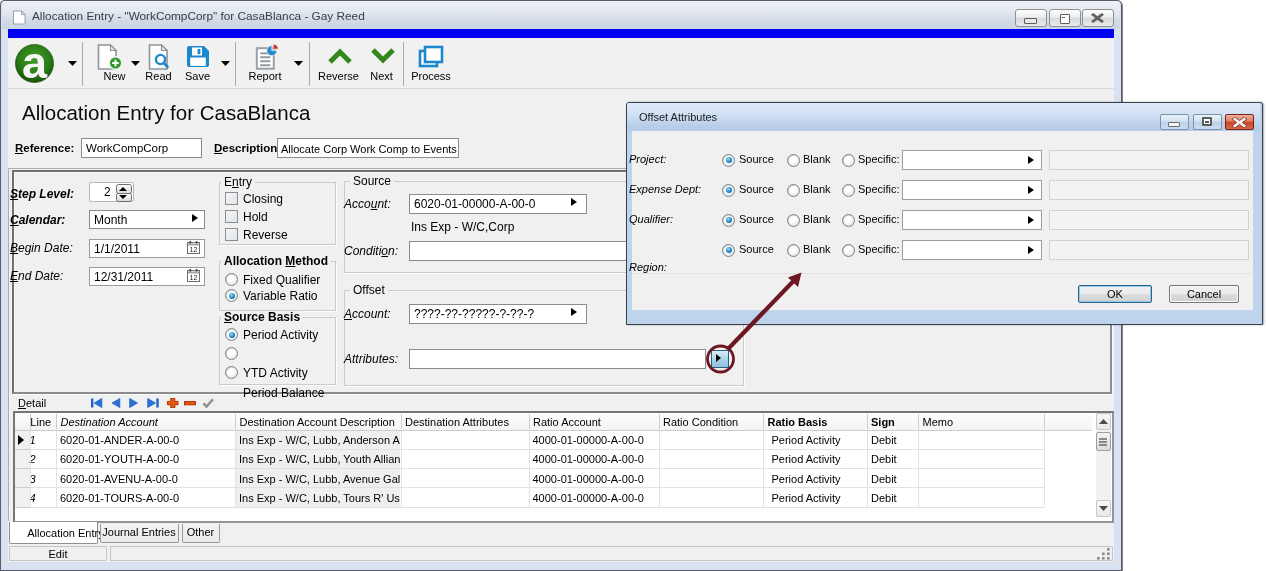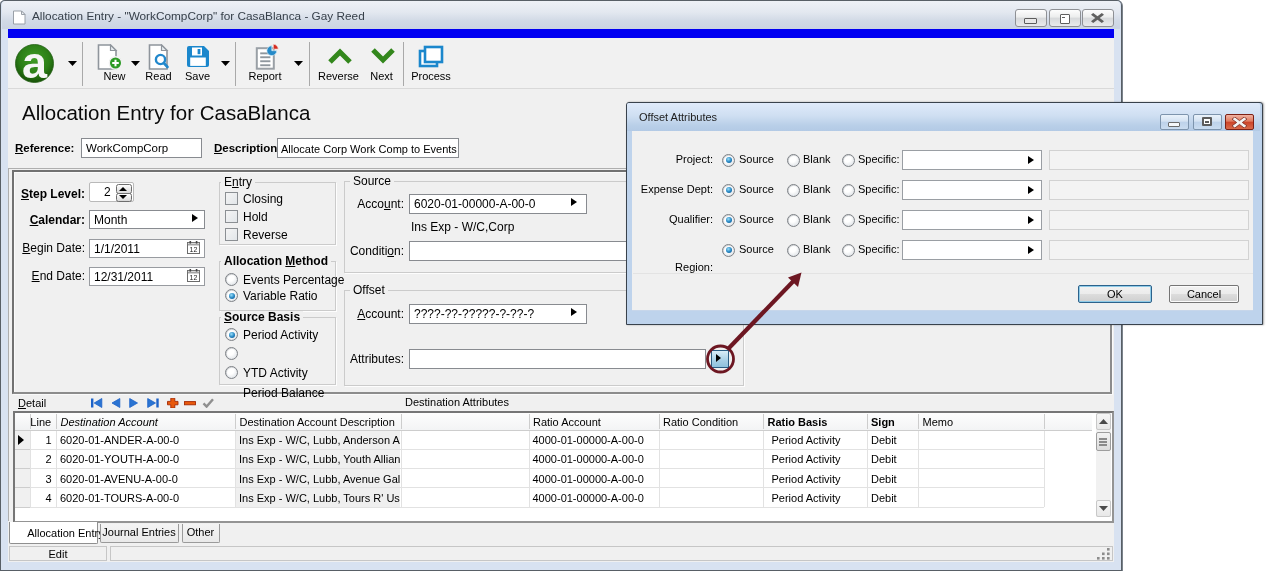--- a/index.html
+++ b/index.html
@@ -1,21 +1,21 @@
 <!DOCTYPE html>
 <html><head>
 <meta charset="utf-8">
 <style>
   html,body{margin:0;padding:0;}
   body{width:1266px;height:571px;background:#ffffff;font-family:"Liberation Sans",sans-serif;overflow:hidden;position:relative;}
   .ab{position:absolute;}
   .t11{font-size:11px;line-height:13px;color:#000;white-space:nowrap;}
   .t12{font-size:12px;line-height:14px;color:#000;white-space:nowrap;}
   .b{font-weight:bold;}
-  .rt{text-align:right;}
+  .rt{font-style:italic;}
   .ct{text-align:center;}
   .fld{position:absolute;background:#fff;border:1px solid #888b90;}
   .fldl{position:absolute;background:#fff;border:1px solid #b9b9b9;}
   .arr{position:absolute;width:0;height:0;border-left:6px solid #000;border-top:4px solid transparent;border-bottom:4px solid transparent;}
   .gb{position:absolute;border:1px solid #cbcbcb;box-shadow:1px 1px 0 #fdfdfd;}
   .gbl{position:absolute;background:#f0f0f0;padding:0 3px;font-size:12px;line-height:13px;white-space:nowrap;}
   .cb{position:absolute;width:11px;height:11px;border:1px solid #8b8f93;background:linear-gradient(135deg,#f4f4f4,#e2e6e9);}
   .rd{position:absolute;width:11px;height:11px;border:1px solid #7e8287;border-radius:50%;background:radial-gradient(circle at 38% 32%,#ffffff 35%,#e8ebee 70%,#c9cdd1);box-shadow:inset 0.5px 0.5px 1px #b9bcc0;}
   .rd.on::after{content:"";position:absolute;left:2.5px;top:2.5px;width:6px;height:6px;border-radius:50%;background:radial-gradient(circle at 40% 35%,#8ed6f5 5%,#2283c0 55%,#134f86);}
   .sep{position:absolute;top:42px;height:44px;width:1px;background:#a9a9a9;}
@@ -187,21 +187,21 @@
 <div class="cb" style="left:225px;top:192px;"></div>
 <div class="ab t12" style="left:243px;top:192px;">Closing</div>
 <div class="cb" style="left:225px;top:210px;"></div>
 <div class="ab t12" style="left:243px;top:210px;">Hold</div>
 <div class="cb" style="left:225px;top:228px;"></div>
 <div class="ab t12" style="left:243px;top:228px;">Reverse</div>
 
 <div class="gb" style="left:219px;top:261px;width:115px;height:48px;"></div>
 <div class="gbl b" style="left:221px;top:255px;">Allocation <u>M</u>ethod</div>
 <div class="rd" style="left:225px;top:273px;"></div>
-<div class="ab t12" style="left:243px;top:273px;">Events Percentage</div>
+<div class="ab t12" style="left:243px;top:273px;">Fixed Qualifier</div>
 <div class="rd on" style="left:225px;top:289px;"></div>
 <div class="ab t12" style="left:243px;top:289px;">Variable Ratio</div>
 
 <div class="gb" style="left:219px;top:317px;width:115px;height:66px;"></div>
 <div class="gbl b" style="left:221px;top:311px;"><u>S</u>ource Basis</div>
 <div class="rd on" style="left:225px;top:328px;"></div>
 <div class="ab t12" style="left:243px;top:328px;">Period Activity</div>
 <div class="rd" style="left:225px;top:347px;"></div>
 <div class="ab t12" style="left:243px;top:347px;margin-top:39px;">Period Balance</div>
 <div class="rd" style="left:225px;top:366px;"></div>
@@ -252,21 +252,21 @@
 <div class="ab" style="left:400.5px;top:414px;width:1px;height:15px;background:#cdcdcd;"></div>
 <div class="ab" style="left:528.5px;top:414px;width:1px;height:15px;background:#cdcdcd;"></div>
 <div class="ab" style="left:658.5px;top:414px;width:1px;height:15px;background:#cdcdcd;"></div>
 <div class="ab" style="left:763px;top:414px;width:1px;height:15px;background:#cdcdcd;"></div>
 <div class="ab" style="left:866.5px;top:414px;width:1px;height:15px;background:#cdcdcd;"></div>
 <div class="ab" style="left:918px;top:414px;width:1px;height:15px;background:#cdcdcd;"></div>
 <div class="ab" style="left:1043.5px;top:414px;width:1px;height:15px;background:#cdcdcd;"></div>
 <div class="ab t11 ct" style="left:29.5px;top:416px;width:22.5px;">Line</div>
 <div class="ab t11" style="left:60.5px;top:416px;font-style:italic;">Destination Account</div>
 <div class="ab t11" style="left:239.5px;top:416px;">Destination Account Description</div>
-<div class="ab t11" style="left:405.0px;top:396px;">Destination Attributes</div>
+<div class="ab t11" style="left:405.0px;top:416px;">Destination Attributes</div>
 <div class="ab t11" style="left:533.0px;top:416px;">Ratio Account</div>
 <div class="ab t11" style="left:663.0px;top:416px;text-align:right;">Ratio Condition</div>
 <div class="ab t11 b" style="left:767.5px;top:416px;">Ratio Basis</div>
 <div class="ab t11 b" style="left:871.0px;top:416px;">Sign</div>
 <div class="ab t11" style="left:922.5px;top:416px;">Memo</div>
 <div class="ab" style="left:15px;top:430.5px;width:14.5px;height:18.25px;background:#f0f0f0;border-right:1px solid #cdcdcd;border-bottom:1px solid #cdcdcd;"></div>
 <div class="ab" style="left:235.5px;top:430.5px;width:164.5px;height:18.25px;background:#efefef;"></div>
 <div class="ab" style="left:29.5px;top:448.75px;width:1014px;height:1px;background:#e2e2e2;"></div>
 <div class="ab t11 rt" style="left:29.5px;top:434.0px;width:22px;">1</div>
 <div class="ab t11" style="left:60px;top:434.0px;">6020-01-ANDER-A-00-0</div>

